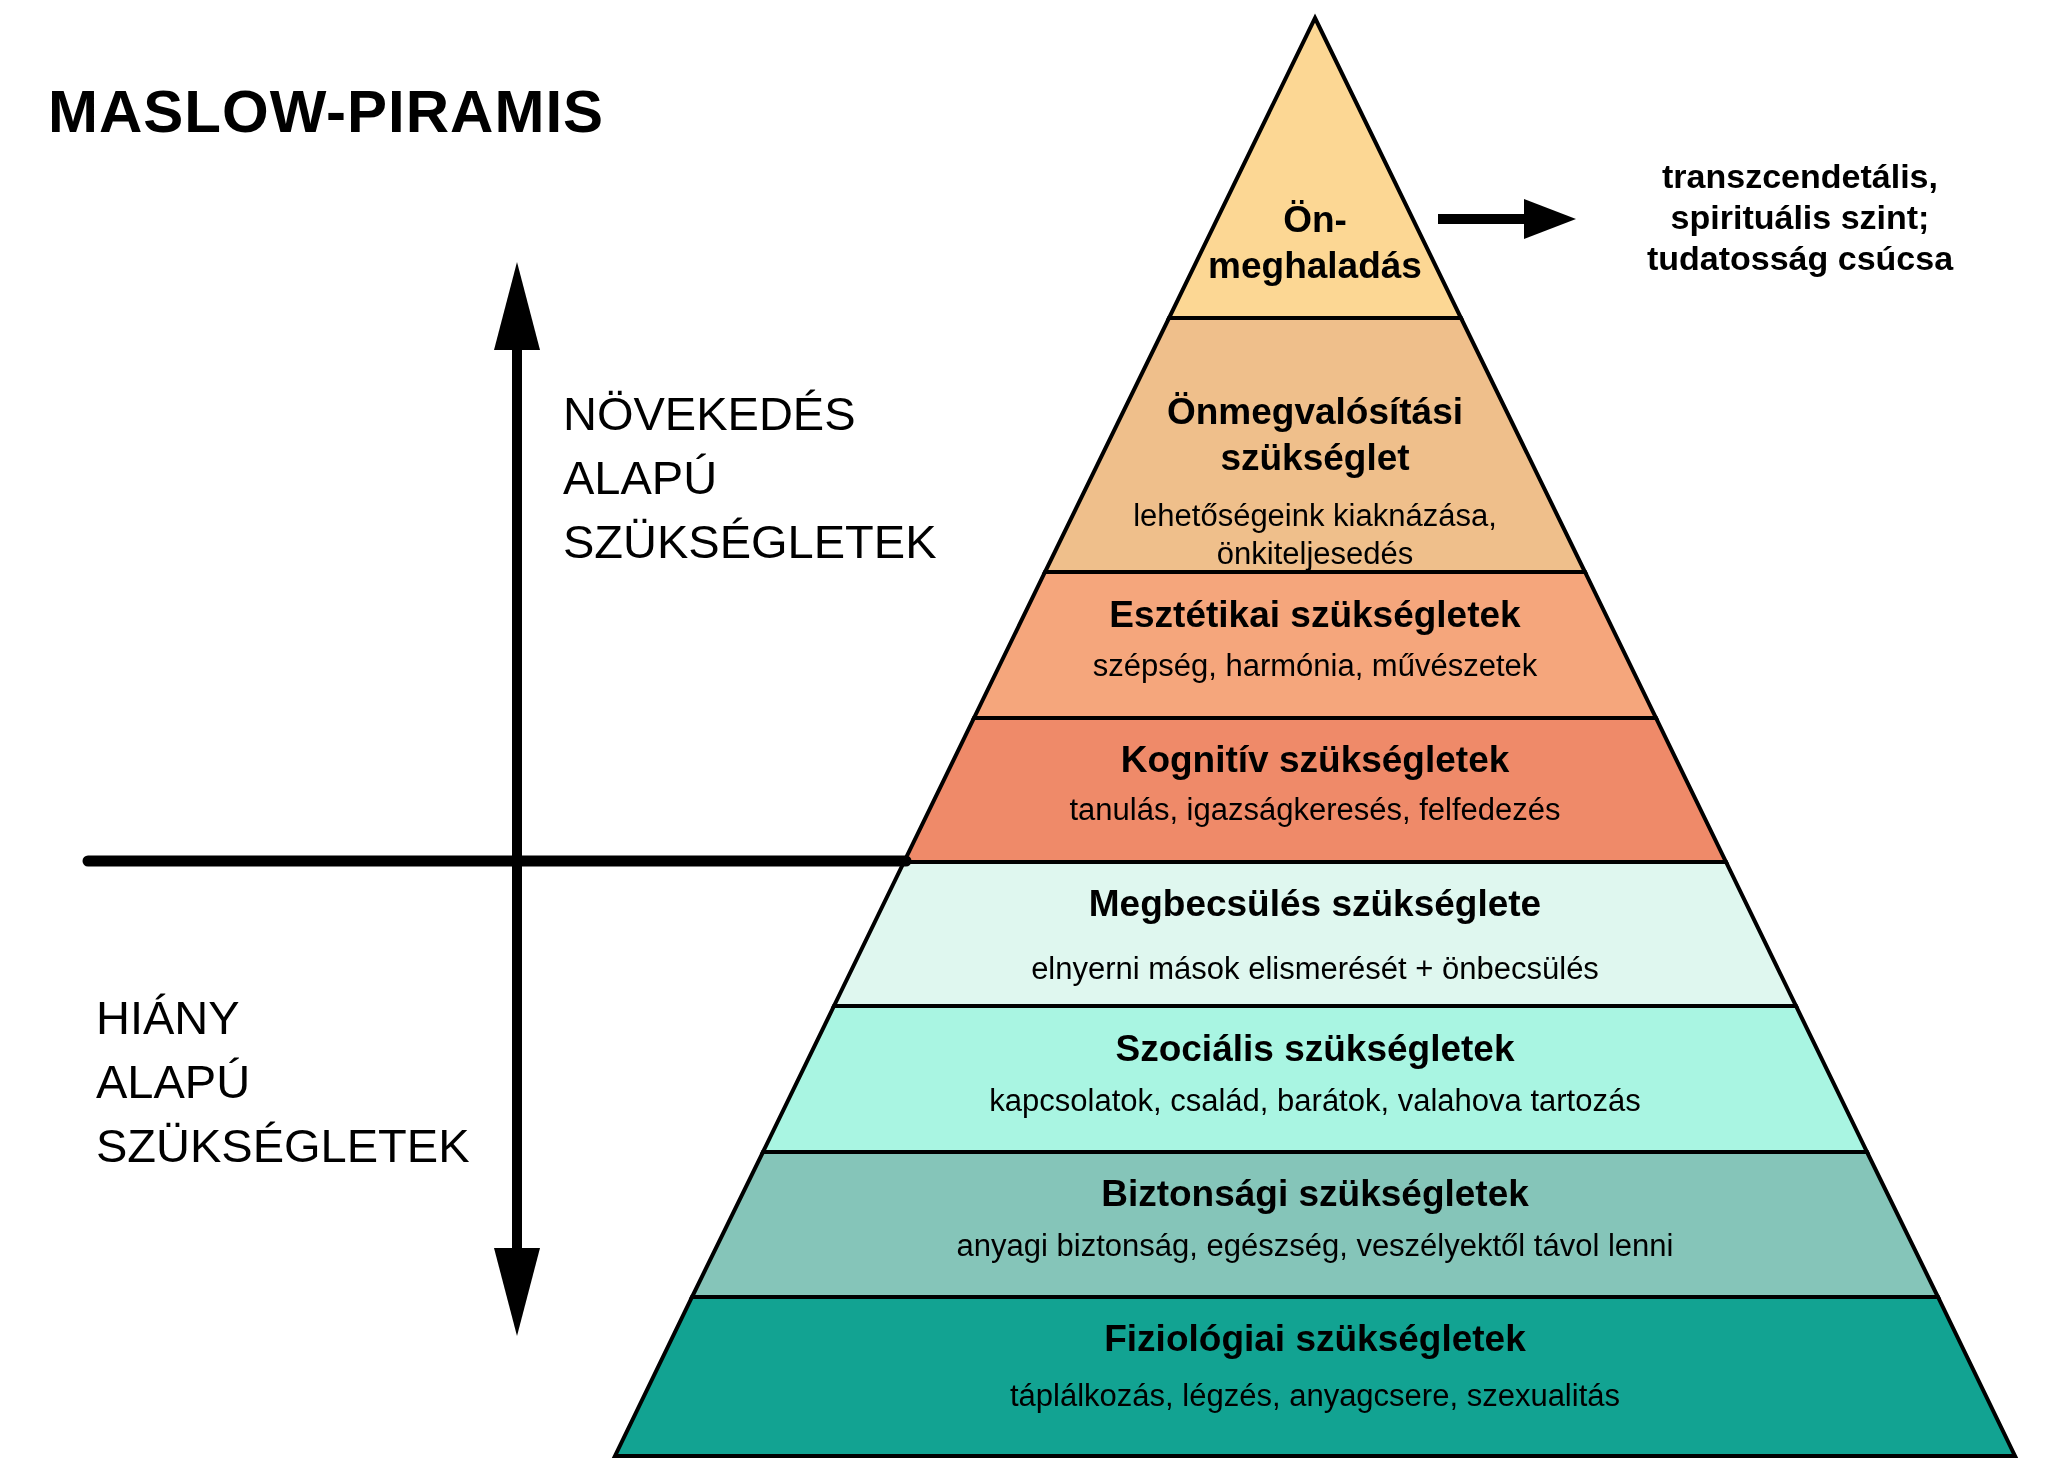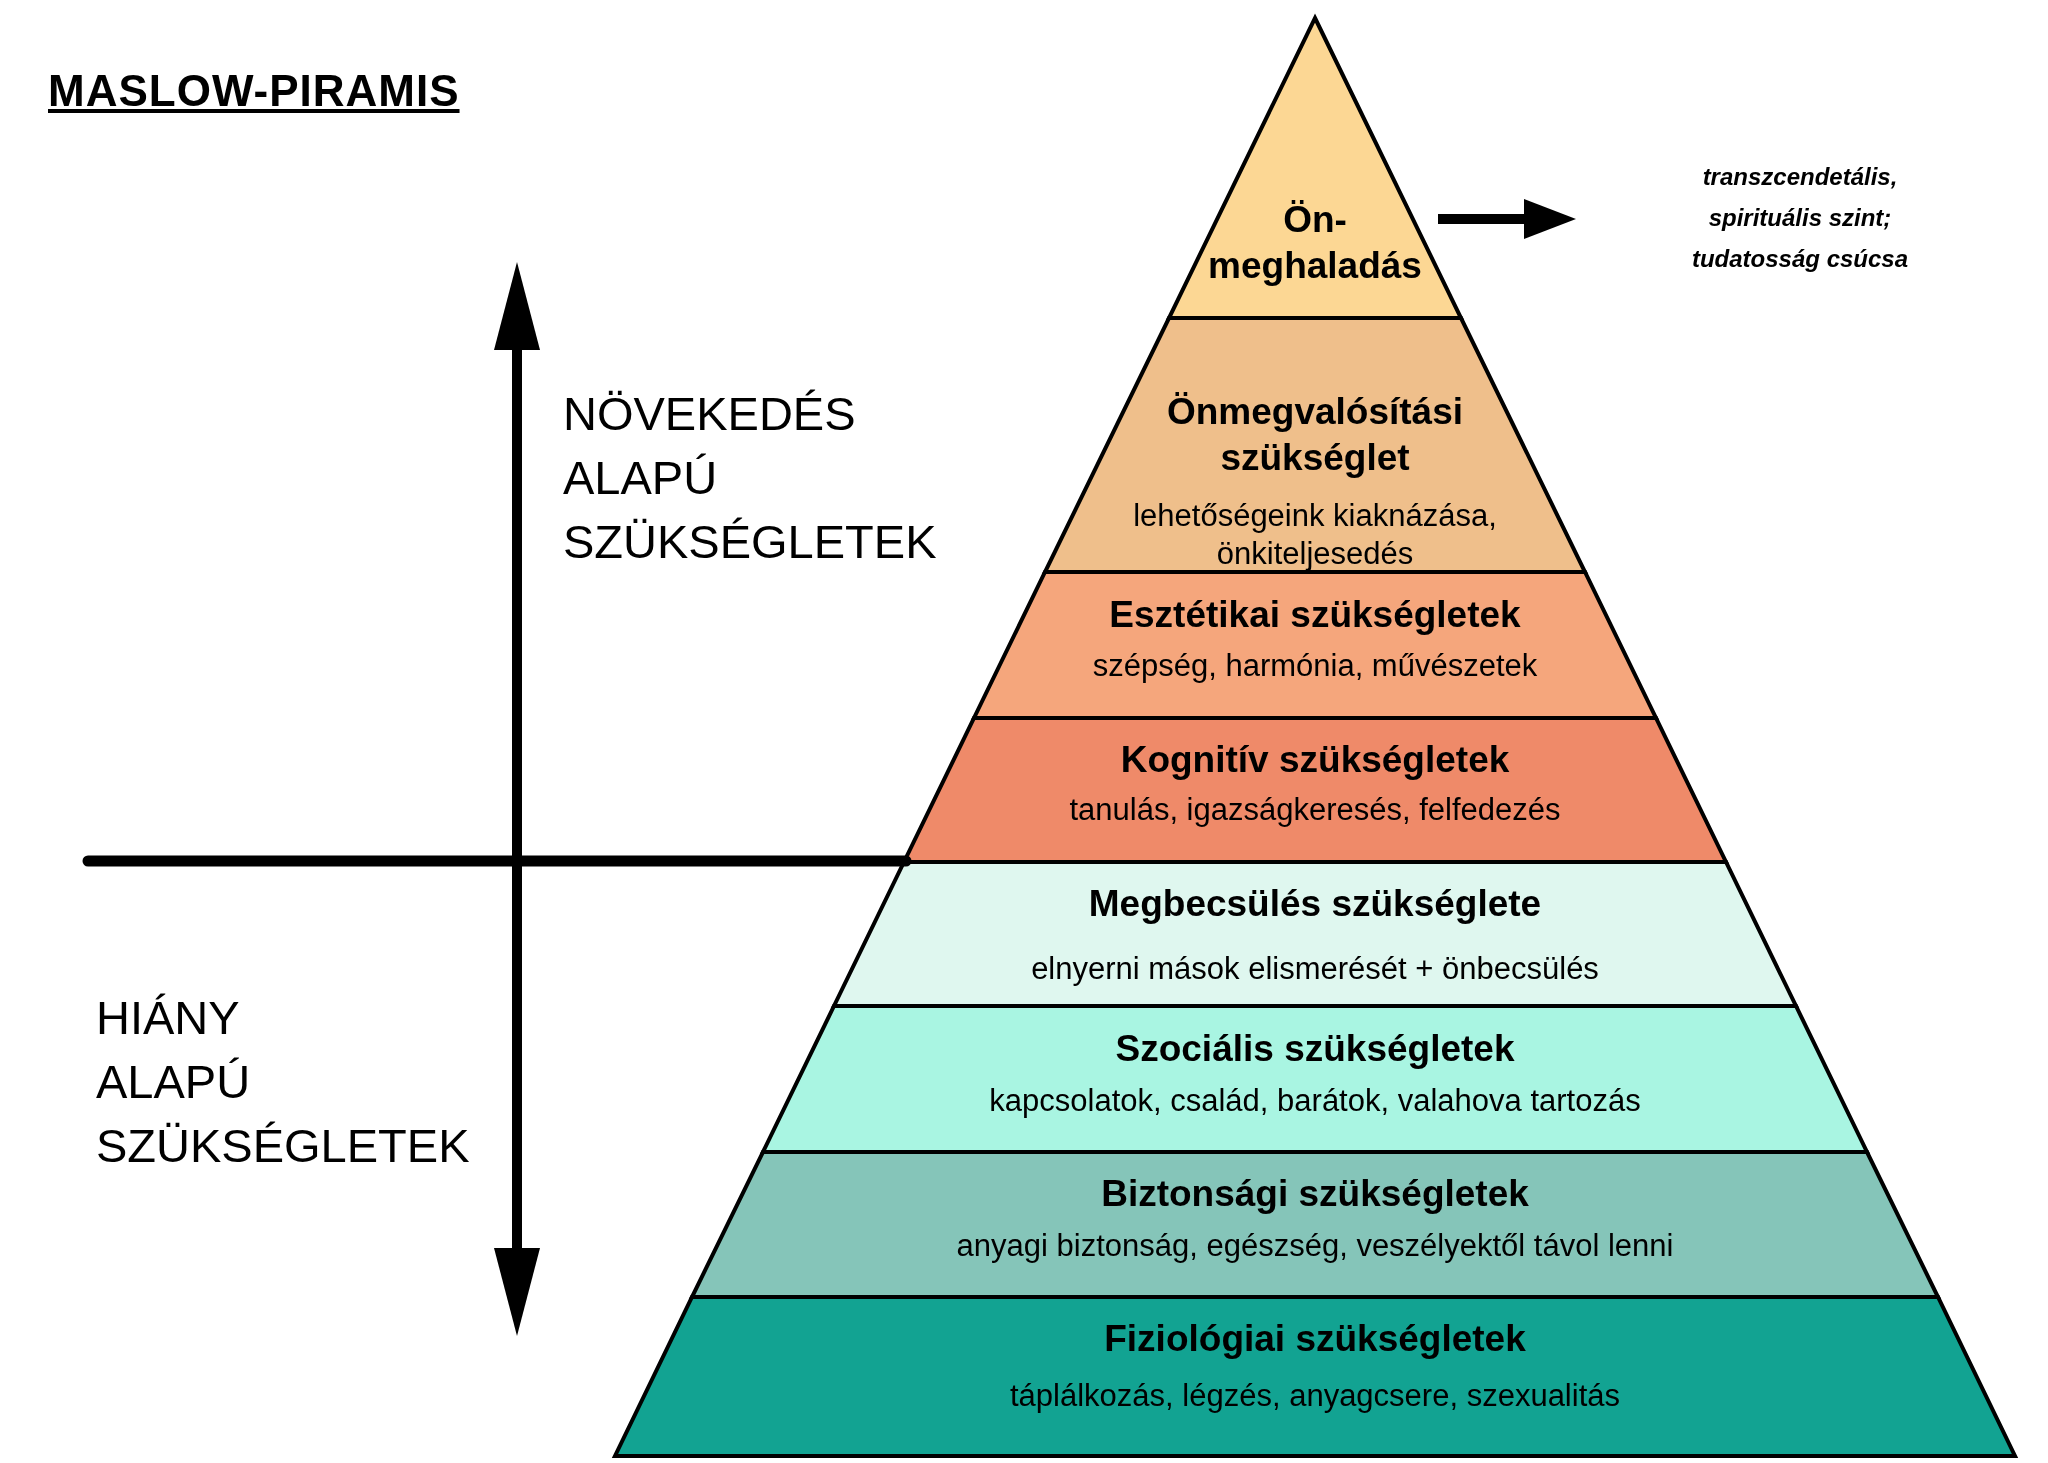--- a/index.html
+++ b/index.html
@@ -7,33 +7,33 @@
     position:relative;
     width:2048px;height:1463px;
     overflow:hidden;
     background:#ffffff;
     font-family:"Liberation Sans", sans-serif;
     color:#000;
   }
   #diagram-svg{position:absolute;left:0;top:0;}
   .abs{position:absolute;}
   .page-title{
-    left:48px;top:66px;
-    font-size:44px;font-weight:bold;letter-spacing:1px;text-decoration:underline;
+    left:48px;top:77px;
+    font-size:60px;font-weight:bold;letter-spacing:1px;
   }
   .axis-label{
     font-size:47px;font-weight:400;line-height:64px;
     white-space:nowrap;
   }
   .growth-label{left:563px;top:382px;}
   .deficiency-label{left:96px;top:986px;}
   .annotation{
     left:1595px;top:156px;width:410px;
-    font-size:24px;font-weight:bold;line-height:41px;
-    text-align:center;white-space:nowrap;font-style:italic;
+    font-size:34px;font-weight:bold;line-height:41px;
+    text-align:center;white-space:nowrap;
   }
   .lvl{
     left:765px;width:1100px;
     text-align:center;white-space:nowrap;
   }
   .lvl-title{font-size:37px;font-weight:bold;line-height:46px;}
   .lvl-sub{font-size:31px;font-weight:normal;line-height:38px;}
 </style>
 </head>
 <body>

